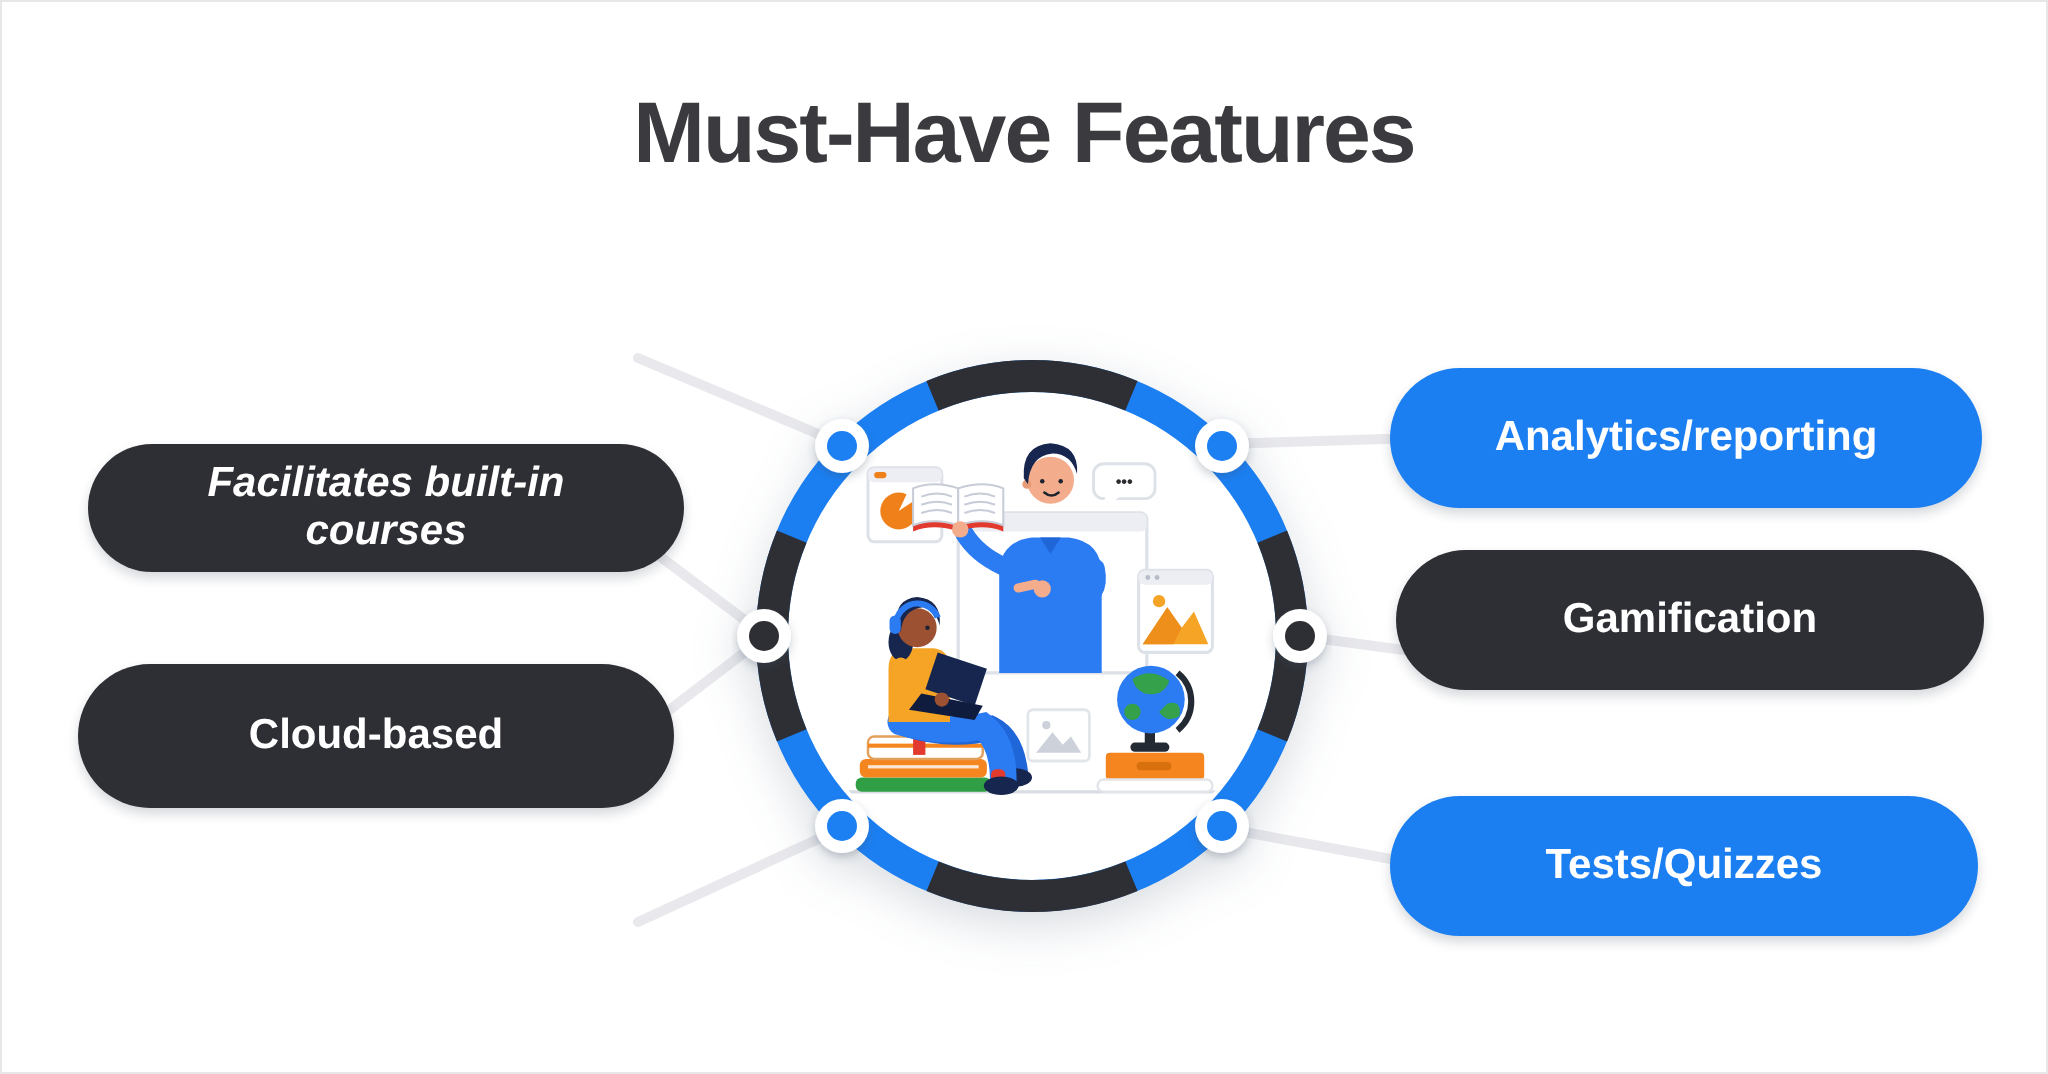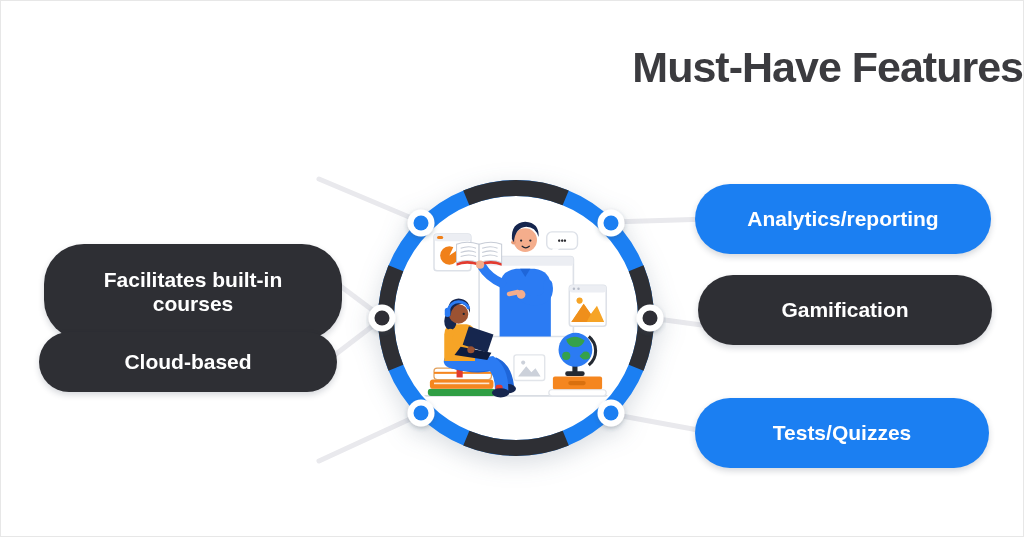--- a/index.html
+++ b/index.html
@@ -5,38 +5,38 @@
   html,body{margin:0;padding:0;background:#fff;}
   .frame{
     position:relative;width:1024px;height:537px;overflow:hidden;
     background:var(--background,#ffffff);
     border:1px solid var(--frame-border,#e7e7e7);
     box-sizing:border-box;
     font-family:"Liberation Sans","DejaVu Sans",sans-serif;
   }
   .title{
     position:absolute;left:0;top:42px;width:100%;
-    text-align:right;font-size:43px;font-weight:bold;
+    text-align:center;font-size:43px;font-weight:bold;
     letter-spacing:-1px;color:var(--title-text,#3b3b3f);
   }
   .connector-layer{position:absolute;left:0;top:0;z-index:1;}
   .pill{
     position:absolute;z-index:3;
     display:flex;align-items:center;justify-content:center;
     text-align:center;border-radius:40px;
     color:var(--pill-text,#ffffff);
     font-size:21px;font-weight:bold;line-height:1.15;
     padding:0 28px;box-sizing:border-box;
     box-shadow:0 3px 6px rgba(30,40,60,0.18);
   }
   .pill.blue{background:var(--blue,#1b7ff2);}
   .pill.dark{background:var(--dark,#2e2f34);}
   .p-l1{left:42px;top:140px;width:298px;height:72px;}
-  .p-l2{left:43px;top:243px;width:298px;height:96px;}
-  .p-l3{left:38px;top:331px;width:298px;height:60px;align-items:center;}
+  .p-l2{left:43px;top:221px;width:298px;height:64px;font-style:italic;}
+  .p-l3{left:38px;top:331px;width:298px;height:72px;align-items:center;}
   .p-l4{left:38px;top:426px;width:298px;height:72px;}
   .p-r1{left:694px;top:183px;width:296px;height:70px;}
   .p-r2{left:697px;top:274px;width:294px;height:70px;}
   .p-r3{left:694px;top:397px;width:294px;height:70px;}
   .ring-layer{position:absolute;left:365px;top:167px;z-index:2;
     filter:drop-shadow(0 7px 12px rgba(40,60,90,0.18));}
   .illo-layer{position:absolute;left:392px;top:194px;z-index:2;}
 </style>
 </head>
 <body>

